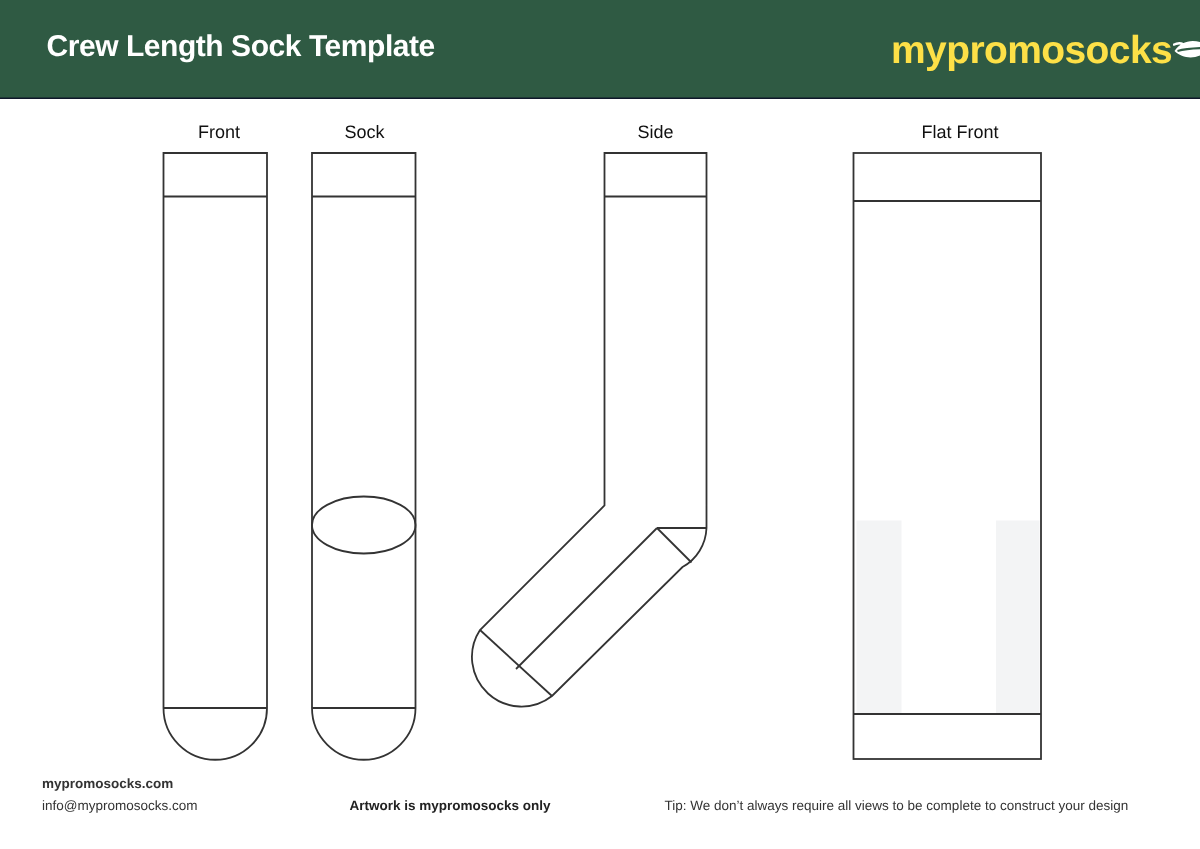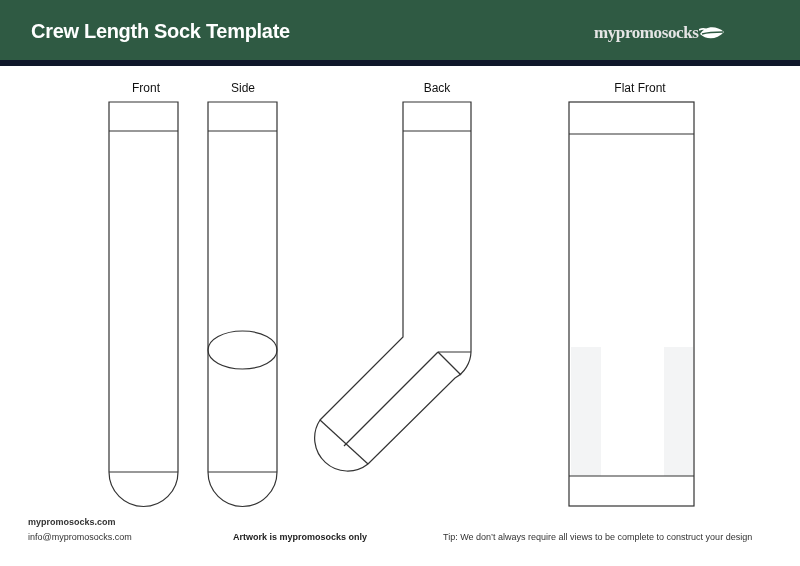--- a/index.html
+++ b/index.html
@@ -1,34 +1,34 @@
 <!DOCTYPE html>
 <html><head>
 <meta charset="utf-8">
 <style>
   * { margin: 0; padding: 0; box-sizing: border-box; }
   html, body { width: 800px; height: 566px; background: #ffffff; overflow: hidden; }
   body { position: relative; font-family: "Liberation Sans", sans-serif; color: #222; }
   .header {
     position: absolute; left: 0; top: 0; width: 800px; height: 66px;
     background: #2f5a43;
-    border-bottom: 6px solid #0f172a;
+    border-bottom: 1px solid #0f172a;
   }
   .title {
     position: absolute; left: 31px; top: 20px;
     color: #ffffff; font-weight: bold; font-size: 20px; letter-spacing: -0.3px;
     font-family: "Liberation Sans", sans-serif;
   }
   .logo {
     position: absolute; left: 594px; top: 20px; height: 26px;
     display: flex; align-items: center;
   }
   .logo-text {
-    color: #e5e5e5; font-weight: bold; font-size: 17px; letter-spacing: -0.4px;
-    font-family: Liberation Serif, serif;
+    color: #fde047; font-weight: bold; font-size: 26px; letter-spacing: -0.4px;
+    font-family: Liberation Sans, sans-serif;
   }
   .logo-leaf { margin-left: 1px; width: 26px; height: 16px; }
   .drawing { position: absolute; left: 0; top: 0; width: 800px; height: 566px; }
   .view-label {
     position: absolute; top: 81px; font-size: 12px; color: #111;
     text-align: center; width: 120px;
   }
   .footer-text { position: absolute; font-size: 9px; color: #333; white-space: nowrap; }
   .footer-bold { font-weight: bold; color: #222; }
 </style>
@@ -41,22 +41,22 @@
     <span class="logo-text">mypromosocks</span>
     <svg class="logo-leaf" viewBox="0 0 26 16">
       <path d="M1 9 C6 1, 17 0, 25 7 C18 15, 7 15, 1 9 Z" fill="#ffffff"></path>
       <path d="M3 9 C10 7, 17 7, 24 7" stroke="#2f5a43" stroke-width="1.4" fill="none"></path>
       <path d="M0 5 C4 3, 7 4, 9 6" stroke="#ffffff" stroke-width="1.6" fill="none"></path>
     </svg>
   </div>
 </div>
 
 <div class="view-label" style="left:86px;">Front</div>
-<div class="view-label" style="left:183px;">Side</div>
-<div class="view-label" style="left:377px;">Back</div>
+<div class="view-label" style="left:183px;">Sock</div>
+<div class="view-label" style="left:377px;">Side</div>
 <div class="view-label" style="left:580px;">Flat Front</div>
 
 <svg class="drawing" viewBox="0 0 800 566" width="800" height="566">
   <g fill="none" stroke="#333" stroke-width="1.2">
 
     <g>
       <path d="M109 102 H178 V472 A34.5 34.5 0 0 1 109 472 Z" fill="#fff"></path>
       <line x1="109" y1="131" x2="178" y2="131"></line>
       <line x1="109" y1="472" x2="178" y2="472"></line>
     </g>

